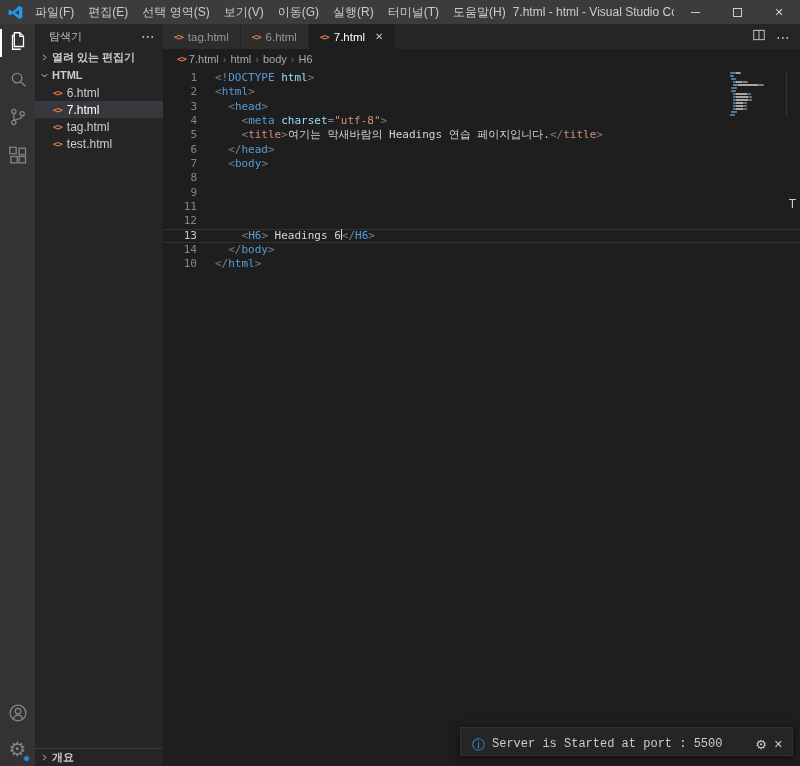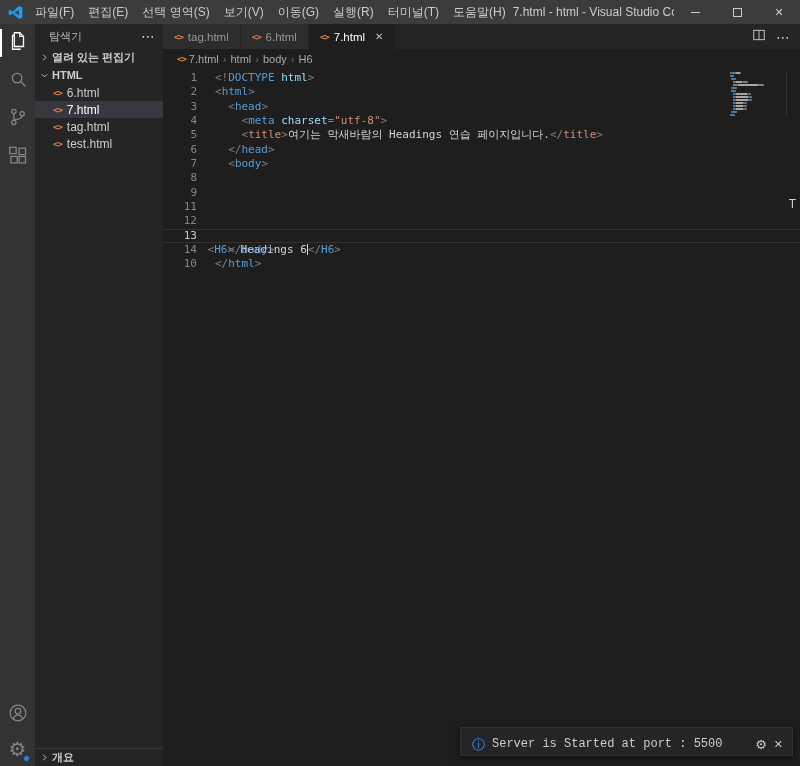--- a/index.html
+++ b/index.html
@@ -64,21 +64,21 @@
 
   .breadcrumb { height:20px; display:flex; align-items:center; padding-left:14px; font-size:11px; color:#a9a9a9; gap:2px; flex-shrink:0; }
   .bc-item { display:flex; align-items:center; gap:3px; }
   .bc-sep { color:#6e6e6e; margin:0 2px; }
 
   .code-region { flex:1; position:relative; padding-top:2px; overflow:hidden; }
   .code-line { display:flex; height:14.35px; line-height:14.35px; white-space:pre;
     font-family:"DejaVu Sans Mono","Liberation Mono",monospace; font-size:11px; }
   .gutter { width:34px; text-align:right; color:#858585; flex-shrink:0; }
   .code-text { padding-left:18px; }
-  .code-line.current { box-shadow: inset 0 1px 0 #323232, inset 0 -1px 0 #323232; flex-direction: column; }
+  .code-line.current { box-shadow: inset 0 1px 0 #323232, inset 0 -1px 0 #323232; }
   .code-line.current .gutter { color:#c6c6c6; }
   .caret { display:inline-block; width:1px; height:11px; background:#d4d4d4; vertical-align:-1.5px; }
   .tok-punct   { color:var(--c-punct,#808080); }
   .tok-tag     { color:var(--c-tag,#569cd6); }
   .tok-tag_alt { color:var(--c-tag_alt,#ce9178); }
   .tok-attr    { color:var(--c-attr,#9cdcfe); }
   .tok-string  { color:var(--c-string,#ce9178); }
   .tok-text    { color:var(--c-text,#d4d4d4); }
 
   .minimap { position:absolute; top:3px; right:13px; width:57px; display:flex; flex-direction:column; gap:1px; padding-right:3px; border-right:1px solid rgba(255,255,255,0.10); }

